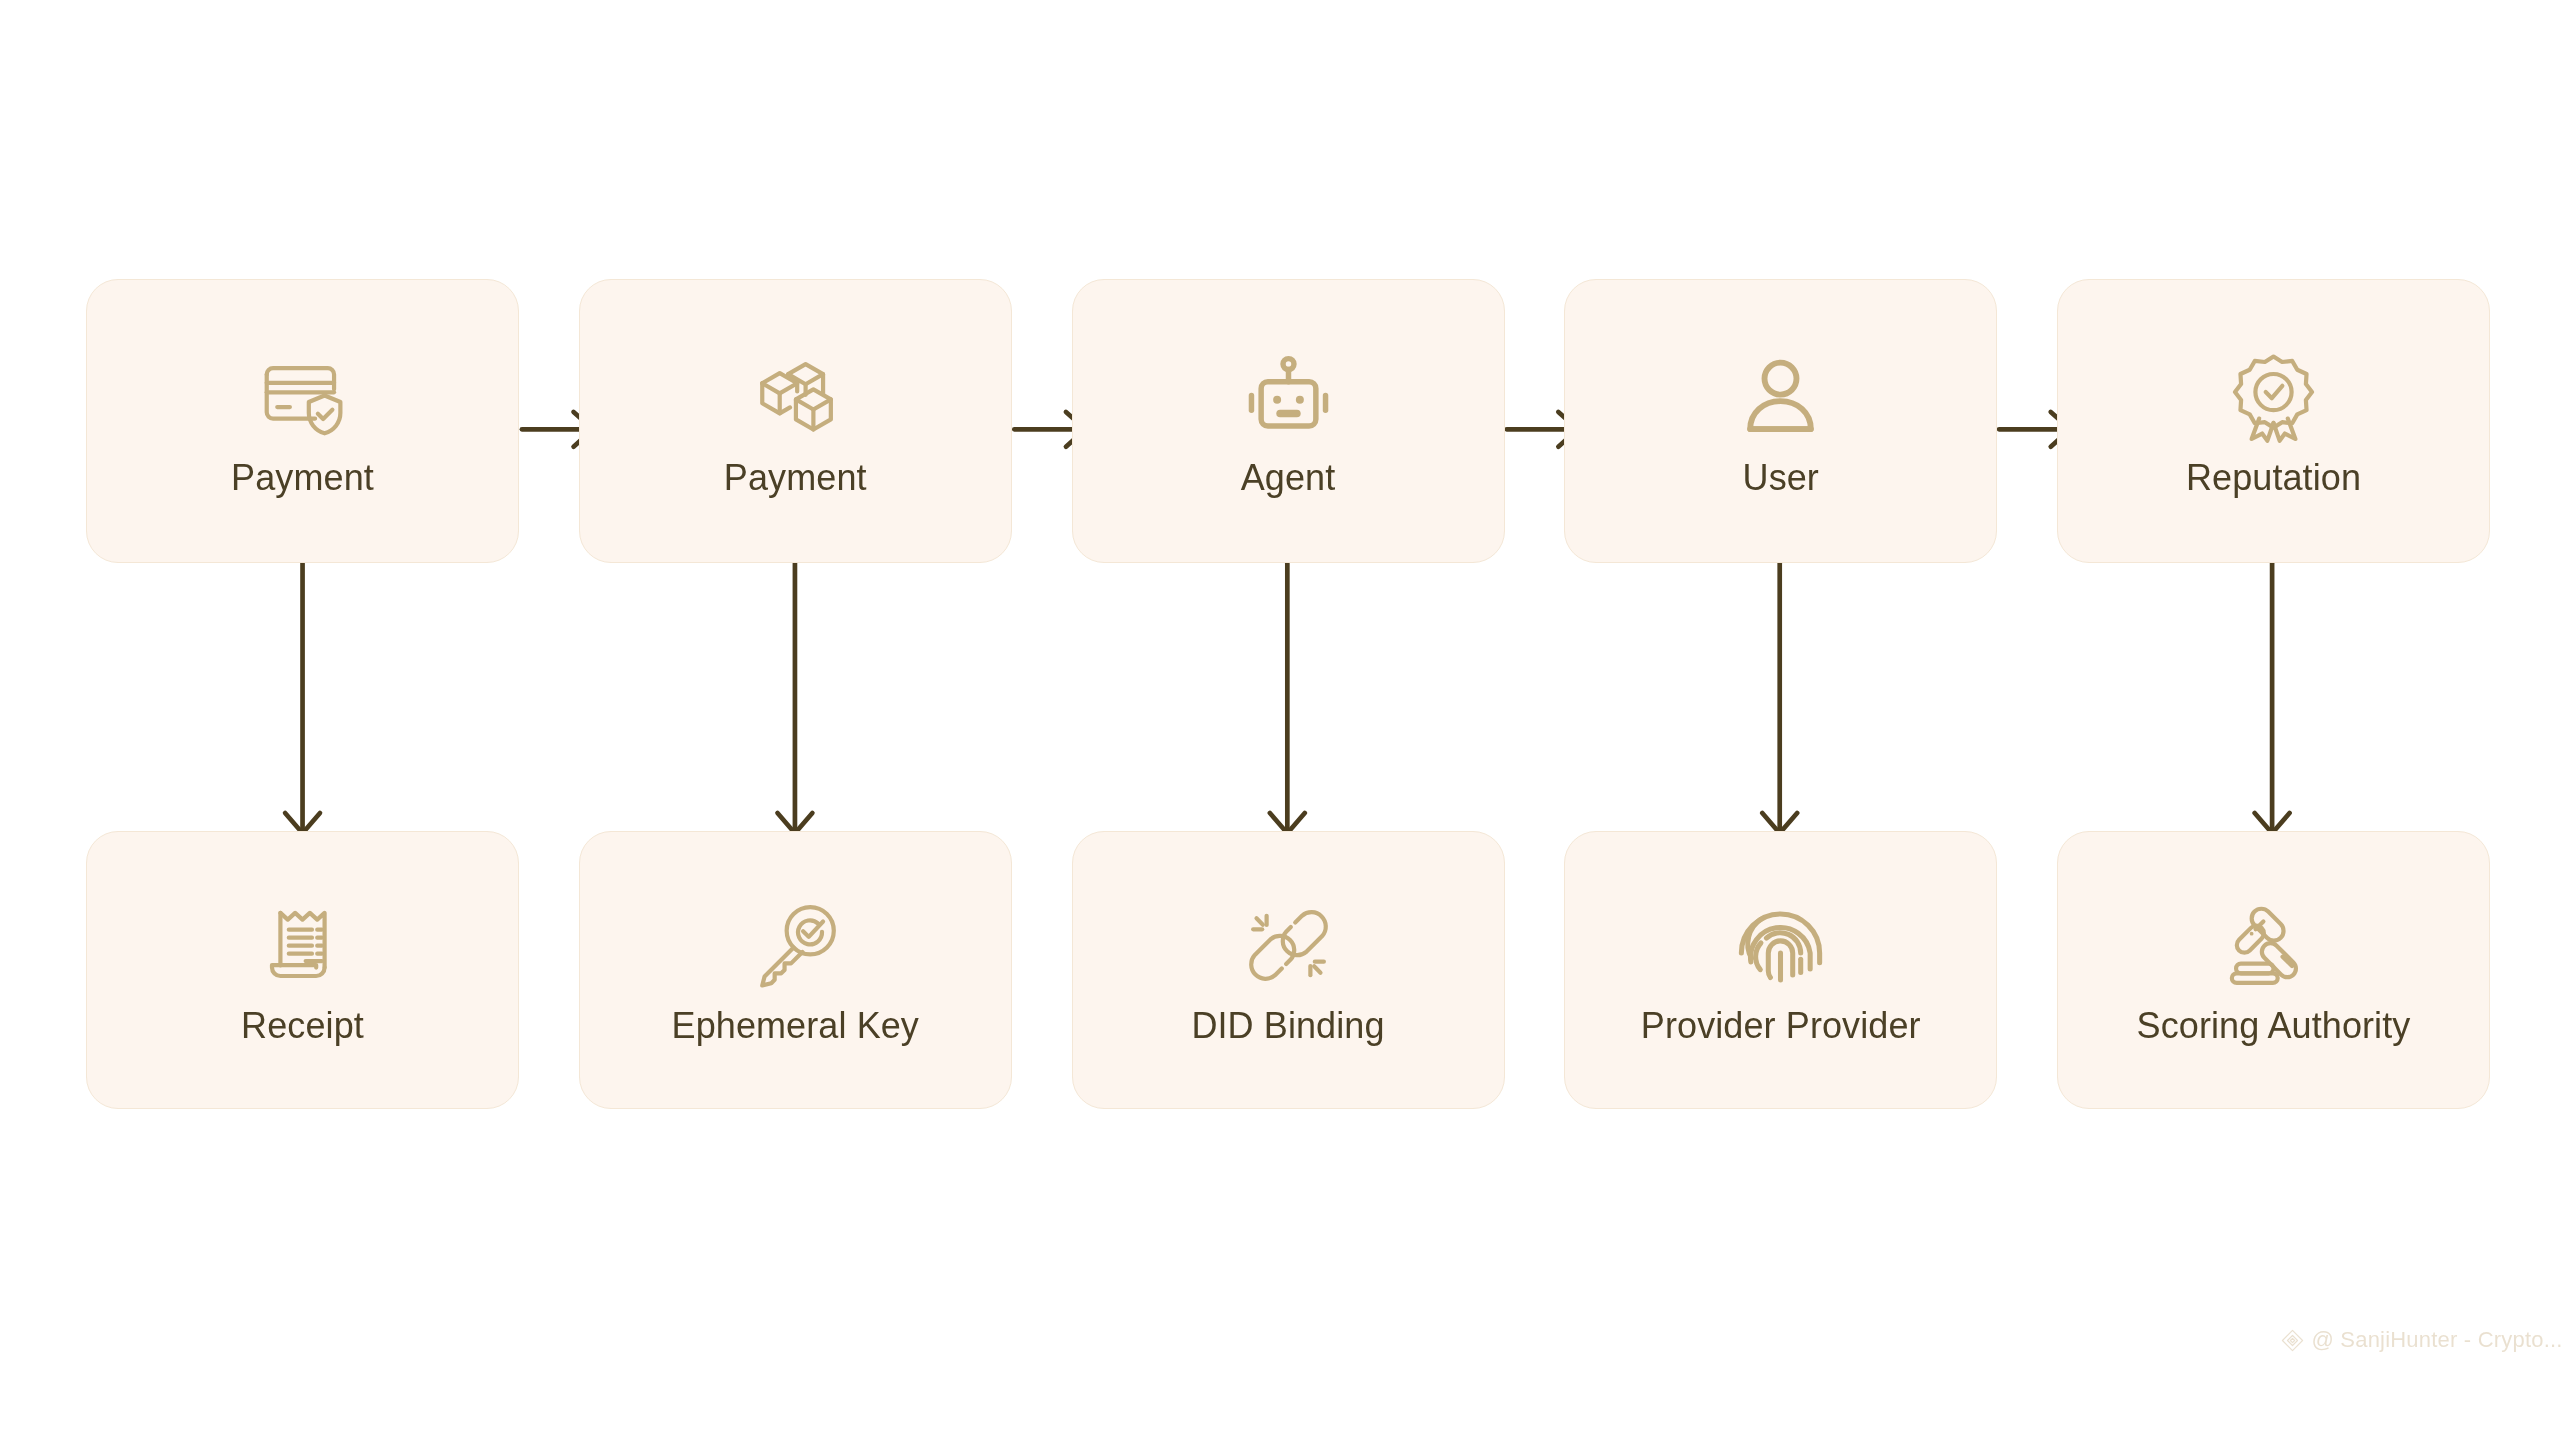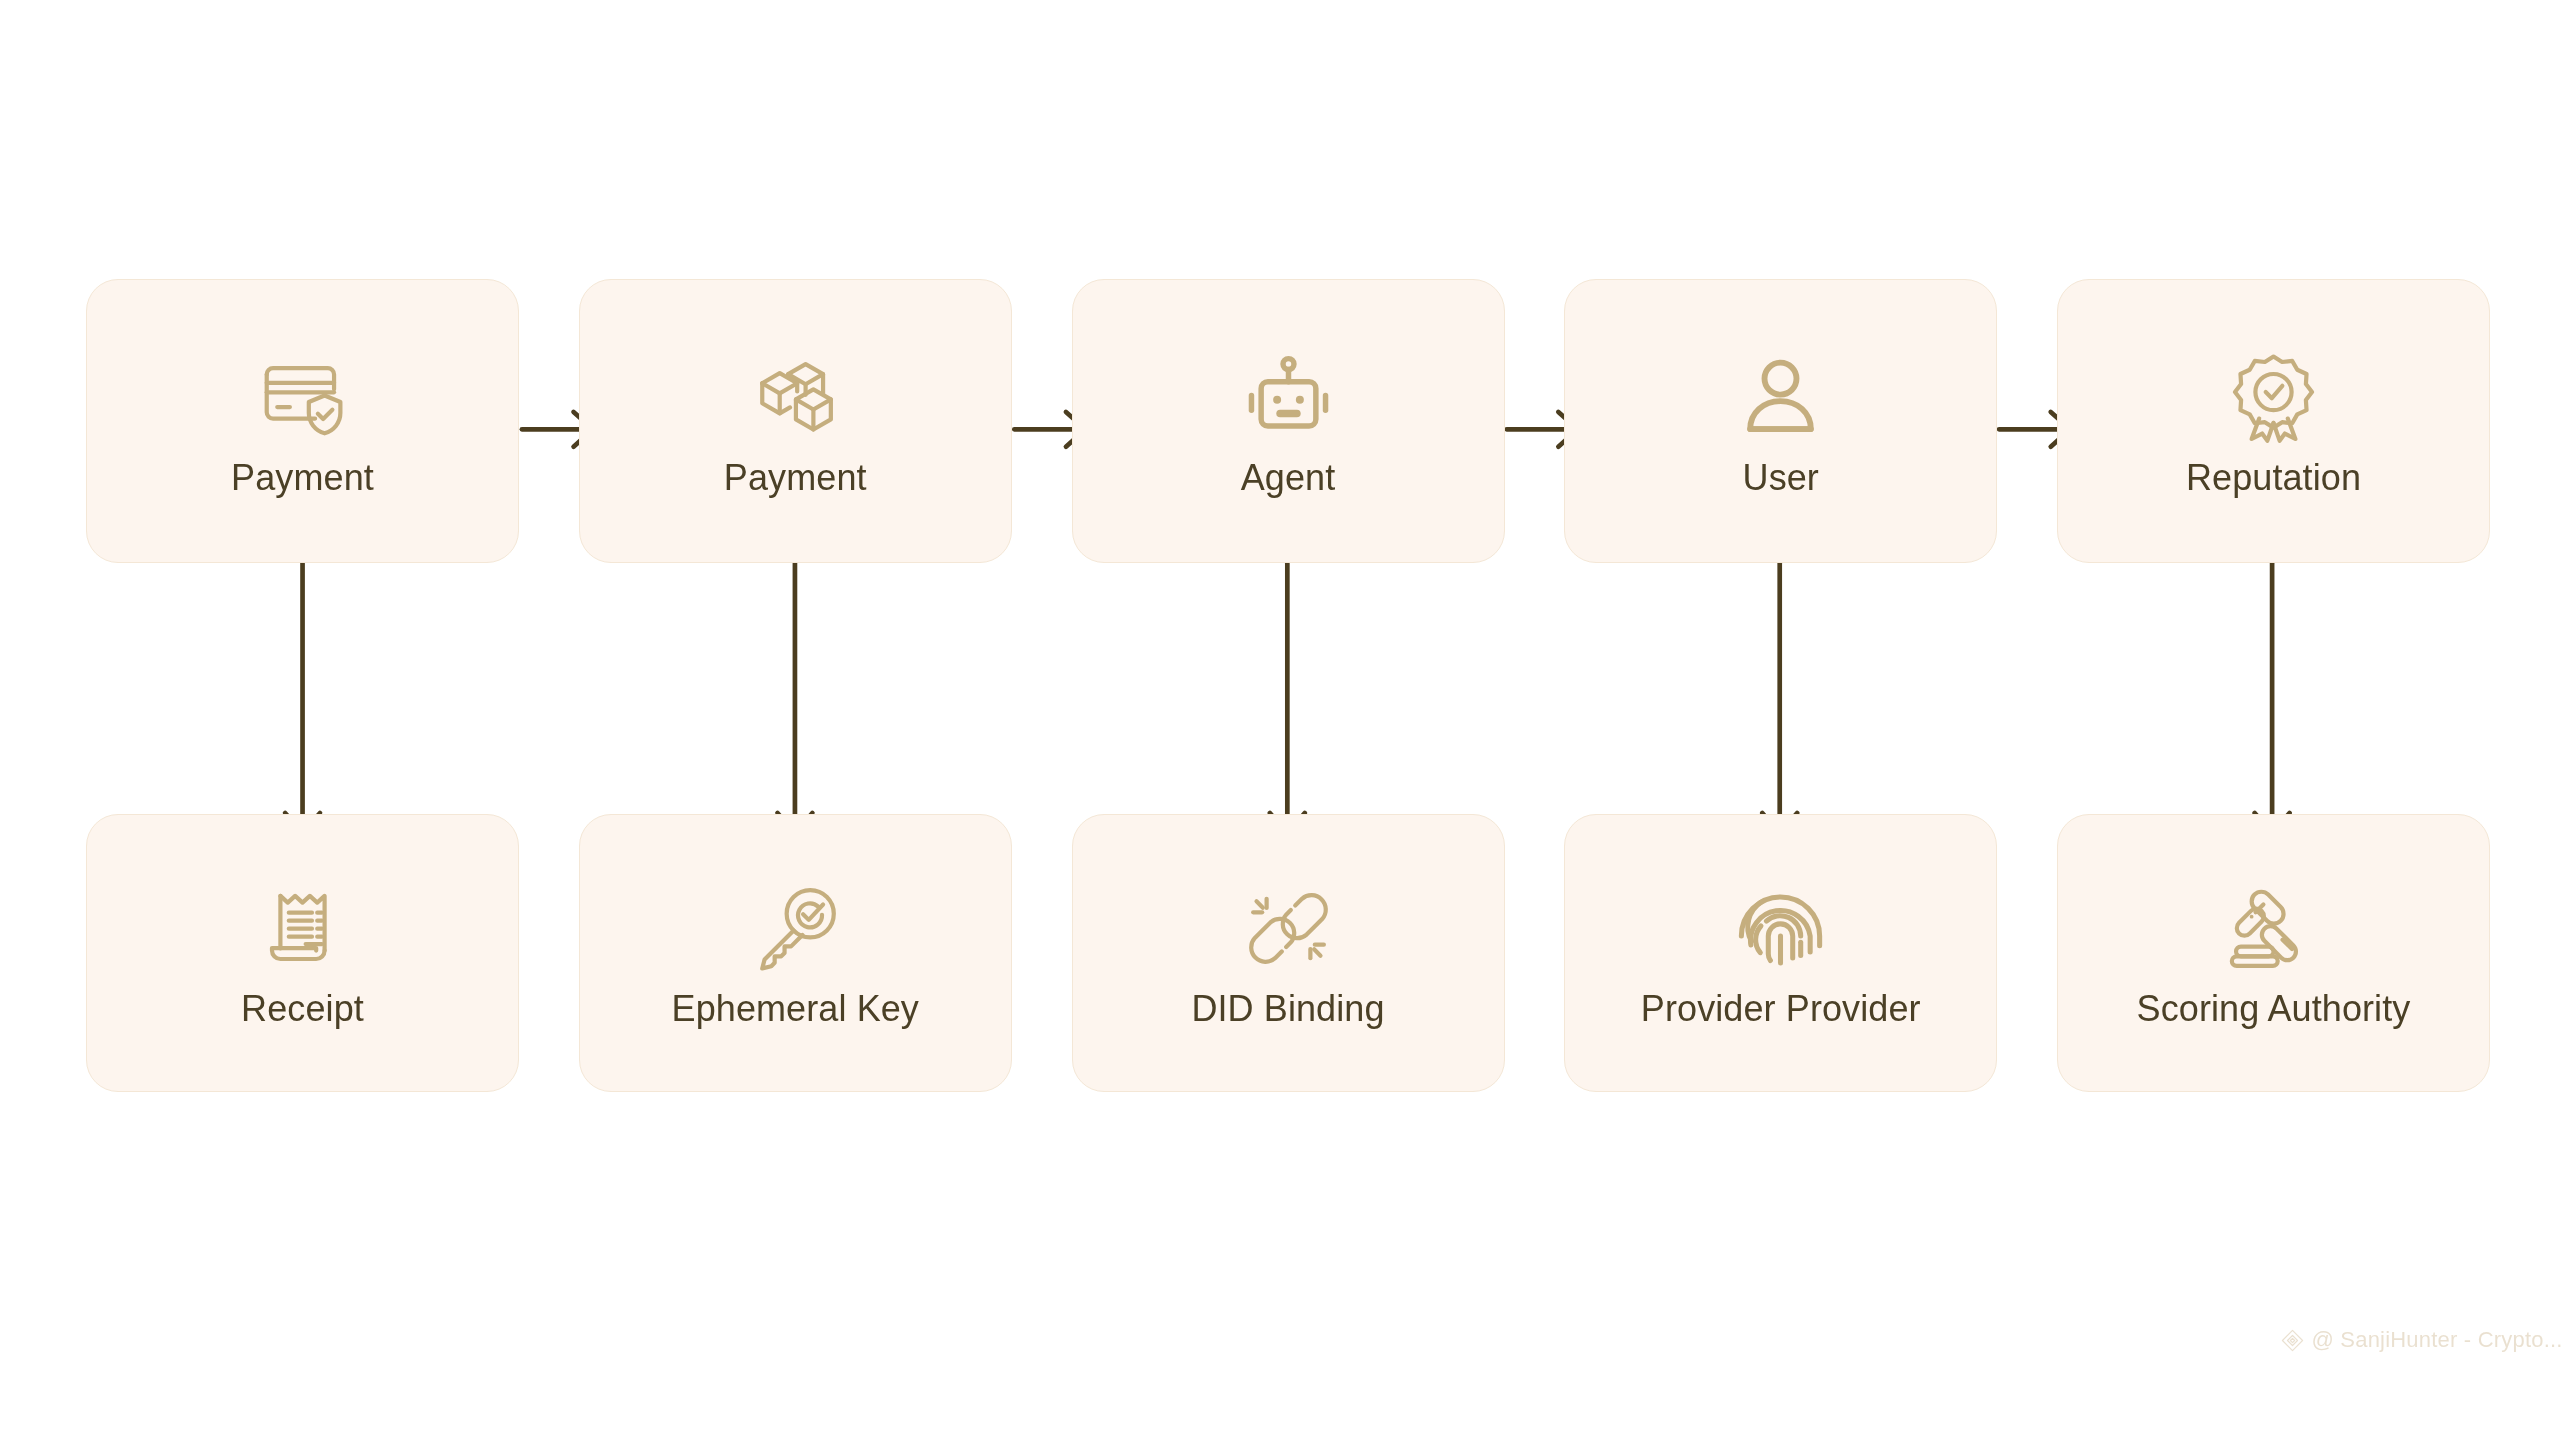--- a/index.html
+++ b/index.html
@@ -34,21 +34,21 @@
 
   
   .row {
     position: absolute;
     display: flex;
     left: 86px;
     width: 2404px;
     justify-content: space-between;
   }
   #row-top    { top: 279px; }
-  #row-bottom { top: 814px; }
+  #row-bottom { top: 831px; }
 
   .card {
     position: relative;
     width: 433px;
     background: #fdf5ee;
     border: 1.3px solid #f4e7d6;
     border-radius: 32px;
     box-sizing: border-box;
     display: flex;
     flex-direction: column;

